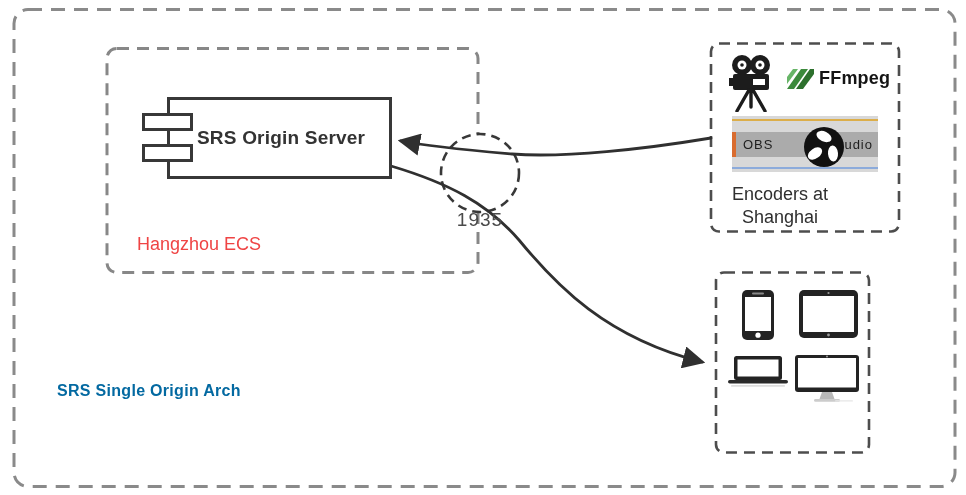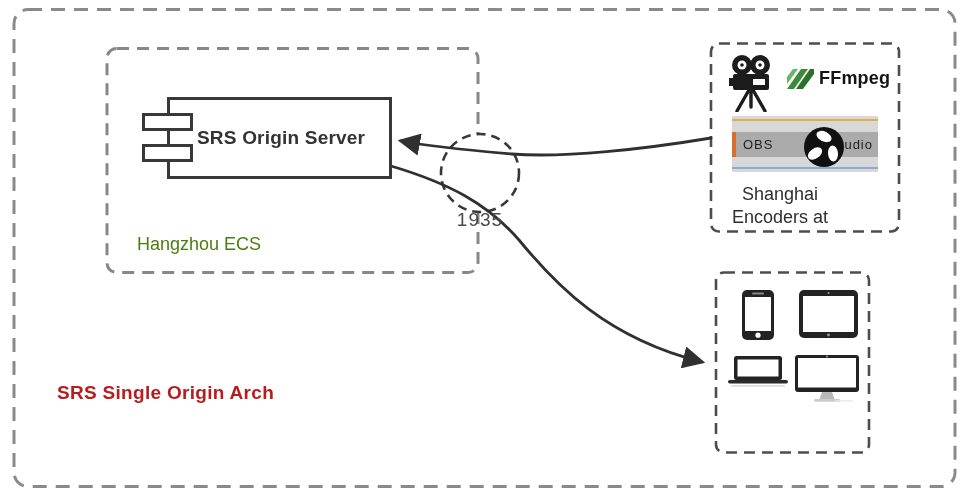--- a/index.html
+++ b/index.html
@@ -25,24 +25,24 @@
   .port-ring{fill:#ffffff;stroke:var(--component-border);stroke-width:2.6;stroke-dasharray:9 6;}
   .flow{fill:none;stroke:var(--arrow);stroke-width:2.8;stroke-linecap:round;}
 
   
   .server-box{left:167px;top:97px;width:225px;height:82px;border:3px solid var(--component-border);
     background:#fff;box-sizing:border-box;display:flex;align-items:center;z-index:2;}
   .server-box .lbl{padding-left:27px;font-size:19px;font-weight:600;color:#333;white-space:nowrap;letter-spacing:.2px;}
   .server-tab{left:142px;width:51px;height:18px;border:3px solid var(--component-border);
     background:#fff;box-sizing:border-box;z-index:3;}
 
-  .hangzhou-label{left:137px;top:234px;font-size:18px;color:#4d7c0f;z-index:2;}
+  .hangzhou-label{left:137px;top:234px;font-size:18px;color:#ef4444;z-index:2;}
   .port-label{left:450px;top:161px;width:60px;text-align:center;font-size:19px;color:#4a4a4a;
     letter-spacing:1px;z-index:3;margin-top:48px;}
-  .main-title{left:57px;top:382px;font-size:19px;font-weight:bold;color:#b91c1c;letter-spacing:.3px;z-index:2;}
+  .main-title{left:57px;top:382px;font-size:16px;font-weight:bold;color:#0369a1;letter-spacing:.3px;z-index:2;}
 
   .caption{width:138px;text-align:center;font-size:18px;line-height:23px;color:#2f2f2f;z-index:2;}
 
   
   .obs-banner{left:732px;top:116px;width:146px;height:56px;background:var(--obs-bg);z-index:2;}
   .obs-banner>div{position:absolute;}
   .obs-gold{left:0;right:0;top:3px;height:2px;background:var(--obs-gold);}
   .obs-blue{left:0;right:0;bottom:3px;height:2px;background:var(--obs-blue);}
   .obs-band{left:0;top:16px;width:100%;height:25px;background:var(--obs-band);}
   .obs-orange{left:0;top:16px;width:4px;height:25px;background:var(--obs-orange);}
@@ -122,22 +122,22 @@
         <ellipse cx="21" cy="10.5" rx="8" ry="5" transform="rotate(25 21 10.5)"></ellipse>
         <ellipse cx="12" cy="27.5" rx="8" ry="5" transform="rotate(145 12 27.5)"></ellipse>
         <ellipse cx="30" cy="27.5" rx="8" ry="5" transform="rotate(265 30 27.5)"></ellipse>
       </g>
     </svg>
   </div>
   <div class="obs-blue"></div>
 </div>
 
 <div class="abs caption" style="left:711px;top:183px;">
+  <div>Encoders at</div>
   <div>Shanghai</div>
-  <div>Encoders at</div>
 </div>
 
 <svg class="abs icon" style="left:742px;top:290px;" width="32" height="50" viewBox="0 0 32 50">
   <rect x="0" y="0" width="32" height="50" rx="5" fill="#232323"></rect>
   <rect x="3" y="7" width="26" height="34" fill="#ffffff"></rect>
   <rect x="10" y="2.5" width="12" height="2" rx="1" fill="#8a8a8a"></rect>
   <circle cx="16" cy="45.2" r="2.6" fill="#ffffff"></circle>
 </svg>
 
 <svg class="abs icon" style="left:799px;top:290px;" width="59" height="48" viewBox="0 0 59 48">

